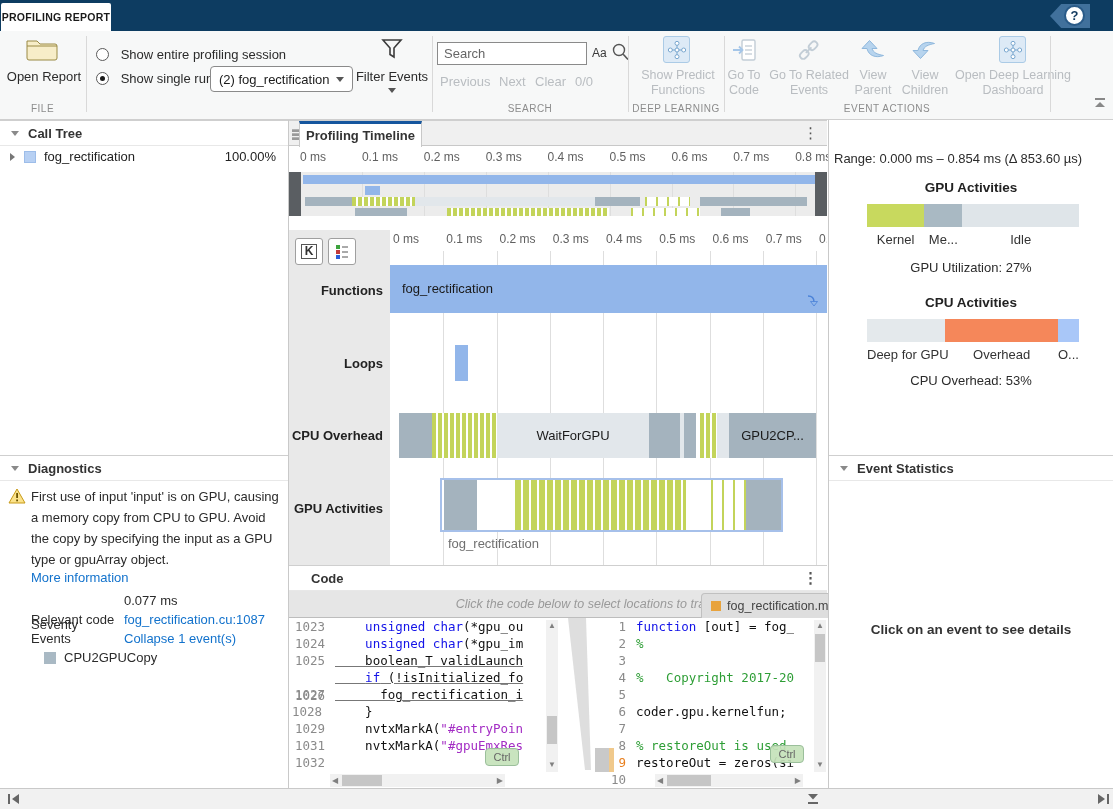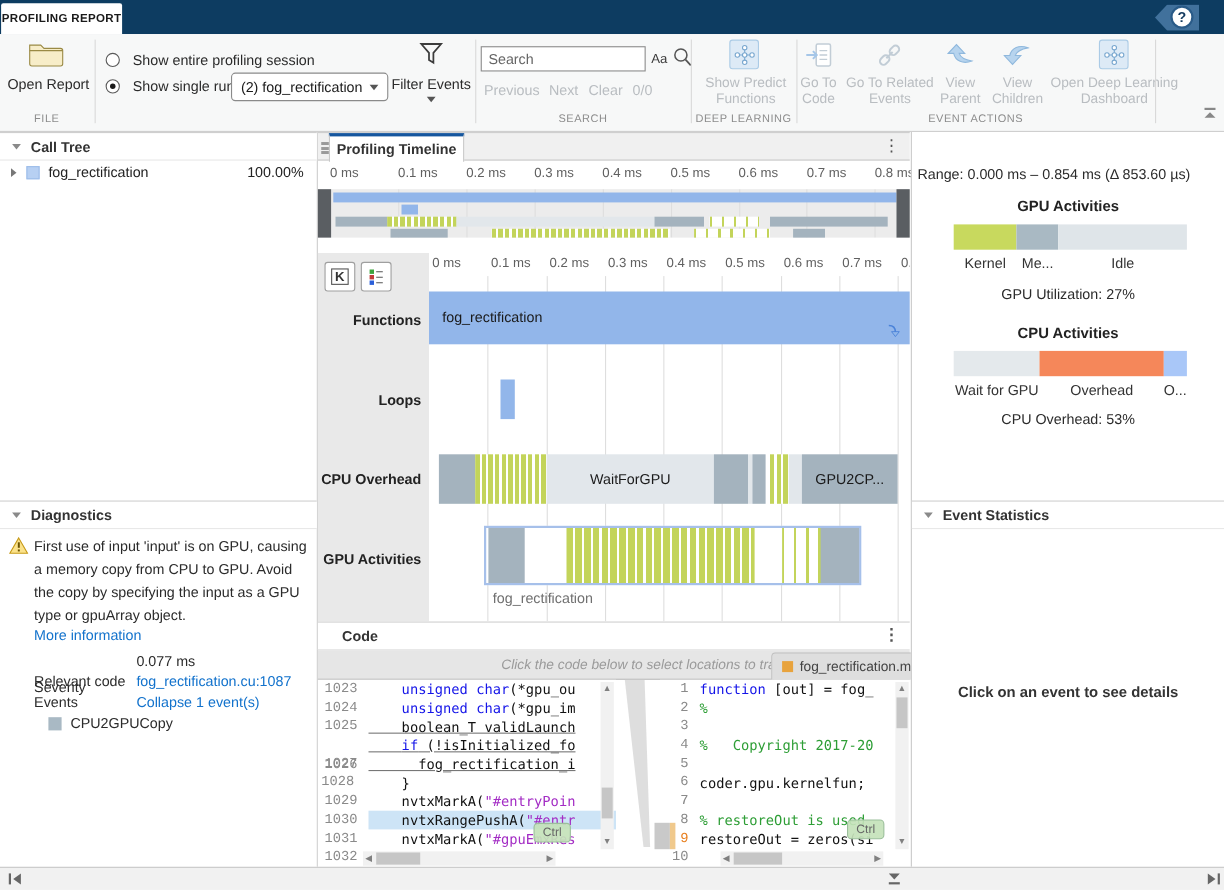--- a/index.html
+++ b/index.html
@@ -65,21 +65,21 @@
   
   .code-hdr { position:absolute; left:0; top:445px; width:538px; height:26px; background:#fff; border-top:1px solid #cfcfcf; border-bottom:1px solid #e8e8e8; display:flex; align-items:center; padding-left:22px; font-weight:700; font-size:13px; color:#333; }
   .codetabs { position:absolute; left:0; top:471px; width:538px; height:27px; background:#e6e6e6; border-bottom:1px solid #bdbdbd; }
   .ctab { position:absolute; top:2px; height:25px; display:flex; align-items:center; gap:6px; padding:0 9px; font-size:12.5px; border:1px solid #c0c0c0; border-bottom:none; border-radius:4px 4px 0 0; }
   .ctab.on { background:#fff; color:#222; top:1px; height:26px; }
   .ctab.off { background:#dedede; color:#444; }
   .sq { width:10px; height:10px; display:inline-block; }
   .hinttext { position:absolute; top:6px; font-style:italic; color:#9a9a9a; font-size:12.5px; }
   .pane { position:absolute; top:498px; height:170px; background:#fff; overflow:hidden; }
   .code-line { display:flex; height:17px; line-height:17px; font-family:"DejaVu Sans Mono",monospace; font-size:12.5px; white-space:pre; }
-  .gut { flex:none; text-align:right; padding-right:10px; color:#8a8a8a;font-family:Liberation Mono, monospace; }
+  .gut { flex:none; text-align:right; padding-right:10px; color:#8a8a8a; }
   .gut-o { color:#e87f1e; }
   .ltx { flex:1; }
   .ltx.hl { background:#cde4f6; }
   .ltx.ul { text-decoration:underline; text-decoration-color:#777; }
   .kw { color:#1414e8; } .cm { color:#2e9e36; } .str { color:#a32cc4; } .pl { color:#111; }
   .vscroll { position:absolute; width:12px; background:#f1f1f1; }
   .hscroll { position:absolute; height:13px; background:#f1f1f1; }
   .thumb { position:absolute; background:#c6c6c6; }
   .sarrow { position:absolute; font-size:8px; color:#808080; line-height:10px; }
   .ctrl-badge { position:absolute; width:34px; height:18px; background:rgba(196,226,186,.92); border:1px solid #9bbf9b; border-radius:4px;
@@ -422,21 +422,20 @@
     </div>
 
     <div class="pane" style="left:0; width:271px;" id="cu-pane">
         <div class="code-line"><span class="gut" style="width: 46px;">1023</span><span class="ltx"><span class="pl">    </span><span class="kw">unsigned</span><span class="pl"> </span><span class="kw">char</span><span class="pl">(*gpu_ou</span></span></div>
         <div class="code-line"><span class="gut" style="width: 46px;">1024</span><span class="ltx"><span class="pl">    </span><span class="kw">unsigned</span><span class="pl"> </span><span class="kw">char</span><span class="pl">(*gpu_im</span></span></div>
         <div class="code-line"><span class="gut" style="width: 46px;">1025</span><span class="ltx ul"><span class="pl">    boolean_T validLaunch</span></span></div>
         <div class="code-line"><span class="gut" style="width: 46px; margin-top: 18px;">1026</span><span class="ltx ul"><span class="pl">    </span><span class="kw">if</span><span class="pl"> (!isInitialized_fo</span></span></div>
         <div class="code-line"><span class="gut" style="width: 46px;">1027</span><span class="ltx ul"><span class="pl">      fog_rectification_i</span></span></div>
         <div class="code-line"><span class="gut" style="width: 46px; text-align: center;">1028</span><span class="ltx"><span class="pl">    }</span></span></div>
         <div class="code-line"><span class="gut" style="width: 46px;">1029</span><span class="ltx"><span class="pl">    nvtxMarkA(</span><span class="str">"#entryPoin</span></span></div>
-        <div class="code-line"><span class="gut" style="width: 46px;">1030</span><span class="ltx hl"><span class="pl">    nvtxRangePushA(</span><span class="str">"#entr</span></span></div>
         <div class="code-line"><span class="gut" style="width: 46px;">1031</span><span class="ltx"><span class="pl">    nvtxMarkA(</span><span class="str">"#gpuEmxRes</span></span></div>
         <div class="code-line"><span class="gut" style="width: 46px;">1032</span><span class="ltx"></span></div>
       </div>
     <div class="vscroll" style="left:257px; top:500px; height:152px;">
       <span class="sarrow" style="left:2px; top:1px;">▲</span>
       <div class="thumb" style="left:1px; top:96px; width:10px; height:28px;"></div>
       <span class="sarrow" style="left:2px; top:140px;">▼</span>
     </div>
     <div class="hscroll" style="left:41px; top:654px; width:175px;">
       <span class="sarrow" style="left:2px; top:2px;">◀</span>
@@ -490,21 +489,21 @@
         <div class="seg-label" style="width: 55%;">Idle</div>
       </div>
     <div class="center-text" style="top:140px; color:#2b2b2b;">GPU Utilization: 27%</div>
     <div class="center-text" style="top:175px; font-weight:700; font-size:13.5px;">CPU Activities</div>
     <div class="sum-bar" style="top:199px;" id="cpu-bar">
         <div class="seg" style="width: 37%; background: rgb(228, 233, 236);"></div>
         <div class="seg" style="width: 53%; background: rgb(245, 135, 90);"></div>
         <div class="seg" style="width: 10%; background: rgb(169, 199, 248);"></div>
       </div>
     <div class="seg-labels" style="top:227px;" id="cpu-bar-labels">
-        <div class="seg-label" style="width: 37%;">Wait for GPU</div>
+        <div class="seg-label" style="width: 37%;">Deep for GPU</div>
         <div class="seg-label" style="width: 53%;">Overhead</div>
         <div class="seg-label" style="width: 10%;">O...</div>
       </div>
     <div class="center-text" style="top:253px; color:#2b2b2b;">CPU Overhead: 53%</div>
 
     <div class="panel-hdr" style="left:0; top:335px; width:284px; height:26px;">
       <span class="hdr-caret"></span>
       <span>Event Statistics</span>
     </div>
     <div class="center-text" style="top:502px; font-weight:700; font-size:13.5px; color:#333;">Click on an event to see details</div>

